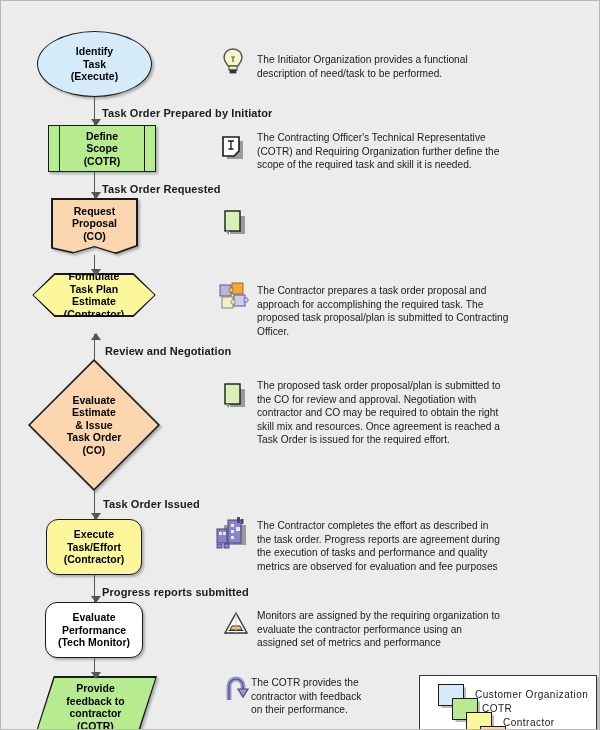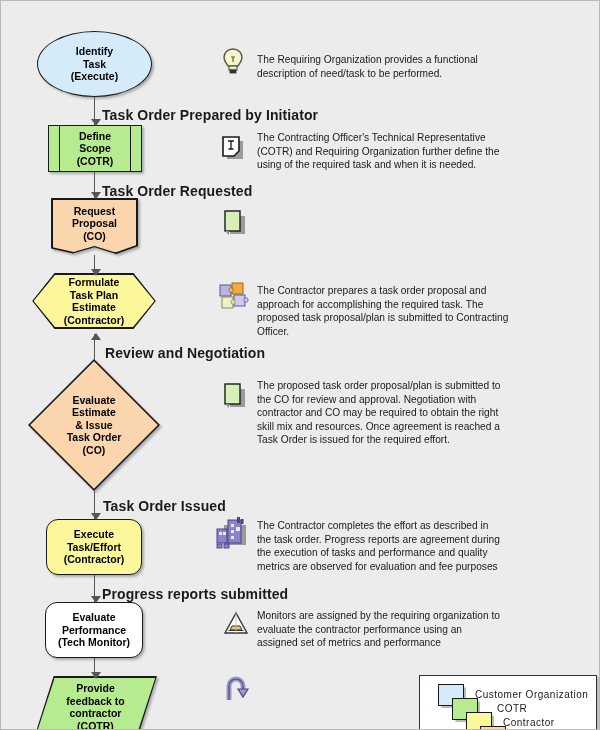--- a/index.html
+++ b/index.html
@@ -126,21 +126,21 @@
     border-top: 7px solid #555;
   }
   .arrow.up::after {
     top: -1px; bottom: auto;
     border-top: none;
     border-bottom: 7px solid #555;
   }
 
   .edge-label {
     position: absolute;
-    font-size: 14px;
+    font-size: 11px;
     font-weight: bold;
     color: #1a1a1a;
     white-space: nowrap;
     letter-spacing: 0.1px;
     z-index: 4;
   }
 
   
   .note {
     position: absolute;
@@ -182,40 +182,40 @@
 
   <div class="node ellipse" style="left:36px; top:30px; width:115px; height:66px; background:#d6ebfa;">
     <span class="lbl">Identify
 Task
 (Execute)</span>
   </div>
 
   <div class="arrow" style="left:93px; top:96px; height:28px;"></div>
   <div class="edge-label" style="left:101px; top:106px;">Task Order Prepared by Initiator</div>
 
-  <div class="node predef" style="left:47px; top:124px; width:94px; height:47px; background:#b7eb8f;">
+  <div class="node predef" style="left:47px; top:124px; width:108px; height:47px; background:#b7eb8f;">
     <span class="lbl">Define
 Scope
 (COTR)</span>
   </div>
 
   <div class="arrow" style="left:93px; top:171px; height:26px;"></div>
   <div class="edge-label" style="left:101px; top:182px;">Task Order Requested</div>
 
   <div class="node doc" style="left:50px; top:197px; width:87px; height:56px;">
     <span class="outline"></span>
     <span class="innerfill" style="background:#fad5ad;"></span>
     <span class="lbl" style="margin-top:-5px;">Request
 Proposal
 (CO)</span>
   </div>
 
   <div class="arrow" style="left:93px; top:254px; height:20px;"></div>
 
-  <div class="node hexagon" style="left:31px; top:272px; width:124px; height:56px;align-items:center;">
+  <div class="node hexagon" style="left:31px; top:272px; width:124px; height:44px;align-items:center;">
     <span class="outline"></span>
     <span class="innerfill" style="background:#fbf79a;"></span>
     <span class="lbl">Formulate
 Task Plan
 Estimate
 (Contractor)</span>
   </div>
 
   <div class="arrow up" style="left:93px; top:333px; height:26px;"></div>
   <div class="edge-label" style="left:104px; top:344px;">Review and Negotiation</div>
@@ -260,33 +260,33 @@
   </div>
 
   <span class="noteicon" style="left:220px; top:46px; width:24px; height:32px;">
     <svg width="24" height="32" viewBox="0 0 24 32">
       <path d="M12 2 C6.5 2 3 6 3 10.5 C3 14 5.5 16.5 7 19 L17 19 C18.5 16.5 21 14 21 10.5 C21 6 17.5 2 12 2 Z" fill="#f8f6c8" stroke="#555" stroke-width="1.4"></path>
       <rect x="8" y="19" width="8" height="4" fill="#f0eec0" stroke="#555" stroke-width="1.2"></rect>
       <rect x="9" y="23" width="6" height="3" fill="#333" stroke="#333" stroke-width="0.8"></rect>
       <path d="M10 10 L14 10 M12 10 L12 15" stroke="#555" stroke-width="1.2" fill="none"></path>
     </svg>
   </span>
-  <div class="note" style="left:256px; top:52px; width:330px;">The Requiring Organization provides a functional
+  <div class="note" style="left:256px; top:52px; width:330px;">The Initiator Organization provides a functional
 description of need/task to be performed.</div>
 
   <span class="noteicon" style="left:220px; top:134px; width:26px; height:28px;">
     <svg width="26" height="28" viewBox="0 0 26 28">
       <rect x="6" y="6" width="16" height="18" fill="#9a9a9a"></rect>
       <path d="M2 2 L18 2 L18 16 L13 21 L2 21 Z" fill="#ffffff" stroke="#1a1a1a" stroke-width="1.6"></path>
       <path d="M7 6 L13 6 M10 6 L10 14 M7.5 14 L12.5 14" stroke="#1a1a1a" stroke-width="1.3" fill="none"></path>
     </svg>
   </span>
   <div class="note" style="left:256px; top:130px; width:335px;">The Contracting Officer's Technical Representative
 (COTR) and Requiring Organization further define the
-using of the required task and when it is needed.</div>
+scope of the required task and skill it is needed.</div>
 
   <span class="noteicon" style="left:222px; top:208px; width:26px; height:30px;">
     <svg width="26" height="30" viewBox="0 0 26 30">
       <rect x="7" y="7" width="15" height="18" fill="#9a9a9a"></rect>
       <rect x="2" y="2" width="15" height="20" fill="#d6f0b8" stroke="#1a1a1a" stroke-width="1.4"></rect>
       <path d="M2 22 L6 26 L6 22 Z" fill="#8a8a8a"></path>
     </svg>
   </span>
 
   <span class="noteicon" style="left:216px; top:280px; width:36px; height:32px;">
@@ -352,27 +352,30 @@
 evaluate the contractor performance using an
 assigned set of metrics and performance</div>
 
   <span class="noteicon" style="left:223px; top:673px; width:30px; height:30px;">
     <svg width="30" height="30" viewBox="0 0 30 30">
       <path d="M5 26 L5 12 A7 7 0 0 1 19 12 L19 17" fill="none" stroke="#9a9ad0" stroke-width="5" stroke-linecap="butt"></path>
       <path d="M5 26 L5 12 A7 7 0 0 1 19 12 L19 17" fill="none" stroke="#4a4a7a" stroke-width="1.2"></path>
       <path d="M14 15 L24 15 L19 23 Z" fill="#9a9ad0" stroke="#4a4a7a" stroke-width="1.2"></path>
     </svg>
   </span>
+  <div class="note" style="left:250px; top:675px; width:150px;">The COTR provides the
+contractor with feedback
+on their performance.</div>
 
   <div id="legend" style="left:418px; top:674px; width:178px; height:62px;">
     <span class="legend-swatch" style="left:18px; top:8px; background:#d6ebfa;"></span>
     <span class="legend-text" style="left:55px; top:13px;">Customer Organization</span>
 
     <span class="legend-swatch" style="left:32px; top:22px; background:#b7eb8f;"></span>
-    <span class="legend-text" style="left:77px; top:27px;">COTR</span>
+    <span class="legend-text" style="left:62px; top:27px;">COTR</span>
 
     <span class="legend-swatch" style="left:46px; top:36px; background:#fbf79a;"></span>
     <span class="legend-text" style="left:83px; top:41px;">Contractor</span>
 
     <span class="legend-swatch" style="left:60px; top:50px; background:#fad5ad;"></span>
 
   </div>
 
 </div>
 

